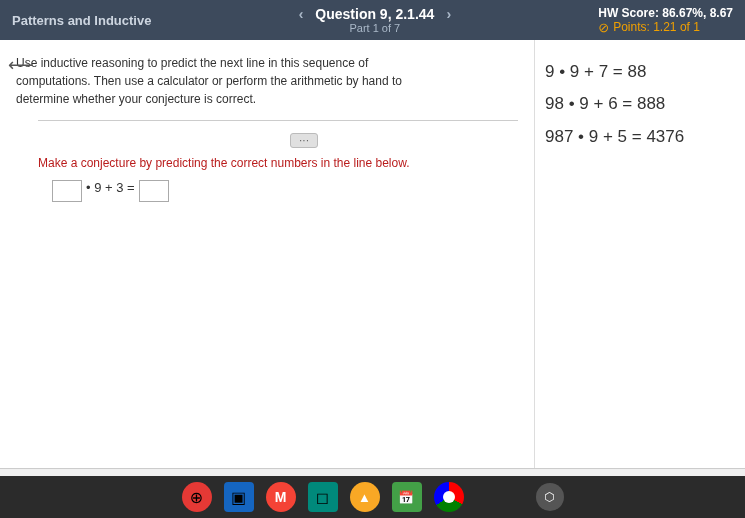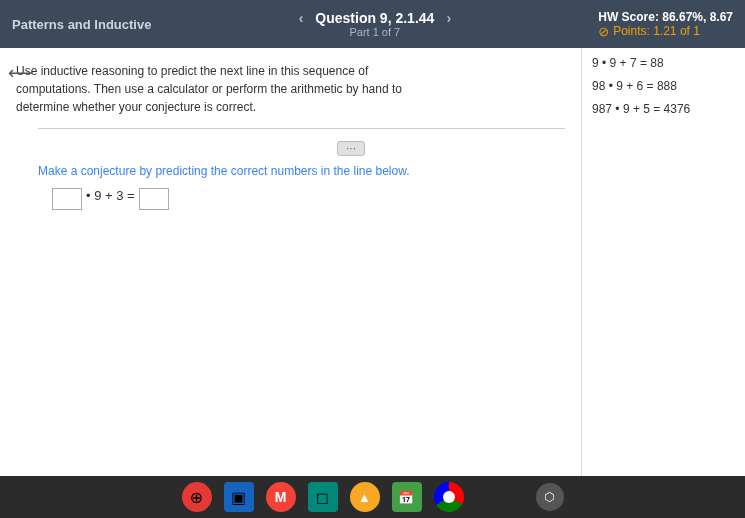--- a/index.html
+++ b/index.html
@@ -13,21 +13,21 @@
     }
 
     
     .header {
       background: #3d4a5c;
       color: white;
       display: flex;
       align-items: center;
       justify-content: space-between;
       padding: 6px 12px;
-      height: 48px;
+      height: 40px;
     }
     .header-left {
       font-size: 13px;
       color: #cdd5e0;
       font-weight: bold;
     }
     .header-center {
       display: flex;
       flex-direction: column;
       align-items: center;
@@ -106,21 +106,21 @@
       border: none;
       border-top: 1px solid #ccc;
       margin: 12px 0 12px 22px;
     }
 
     .conjecture-section {
       margin-left: 22px;
     }
     .conjecture-label {
       font-size: 12px;
-      color: #3b82f6;
+      color: #b91c1c;
       margin-bottom: 10px;
     }
 
     .conjecture-input-row {
       display: flex;
       align-items: flex-start;
       gap: 4px;
       font-size: 13px;
       color: #333;
       margin-left: 14px;
@@ -130,25 +130,25 @@
       width: 30px;
       height: 22px;
       border: 1px solid #aaa;
       font-size: 12px;
       text-align: center;
       background: white;
     }
 
     
     .right-panel {
-      width: 164px;
+      width: 211px;
       background: white;
       border-left: 1px solid #ddd;
-      padding: 4px 10px;
-      font-size: 12px;
+      padding: 16px 10px;
+      font-size: 17px;
       color: #333;
       line-height: 1.9;
     }
 
     
     .expand-area {
       display: flex;
       justify-content: center;
       align-items: center;
       padding: 4px 0;

